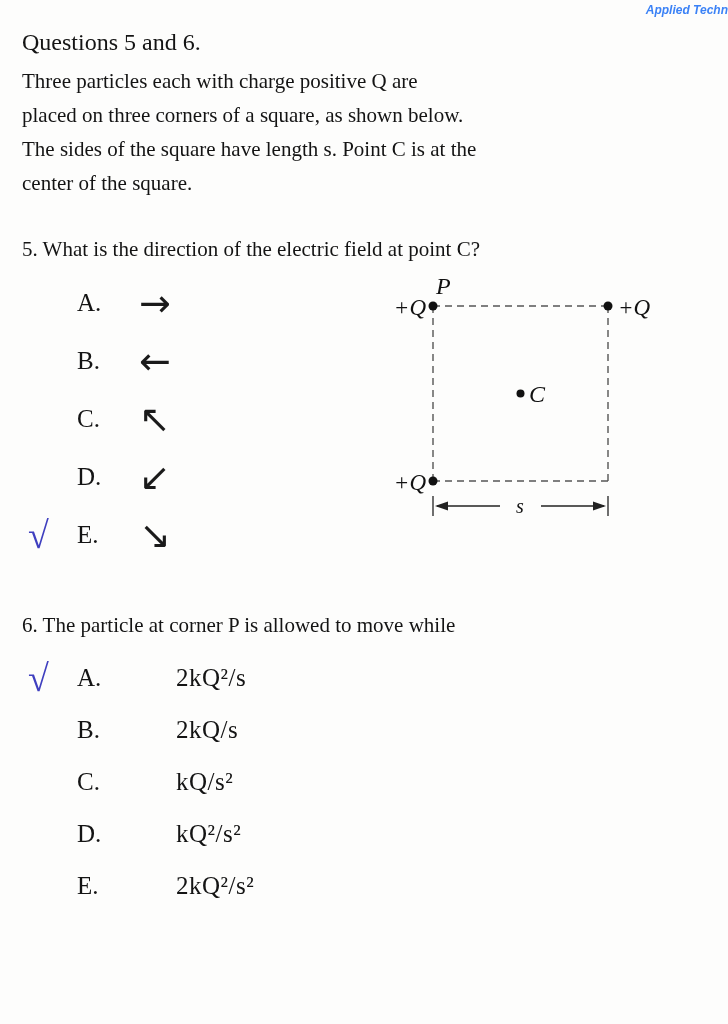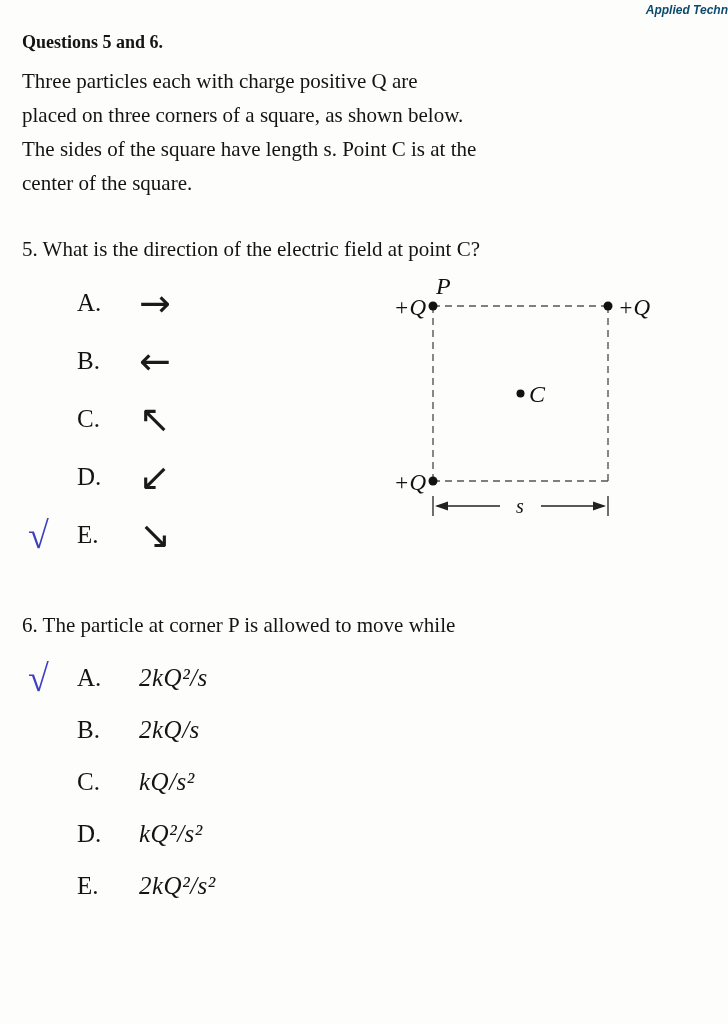--- a/index.html
+++ b/index.html
@@ -10,42 +10,42 @@
     background:#fdfdfc;
     overflow:hidden;
     font-family:"Liberation Serif", serif;
     color:#141414;
     padding:26px 20px 0 22px;
   }
   .watermark {
     position:absolute; top:3px; right:0;
     font-family:"Liberation Sans", sans-serif;
     font-weight:bold; font-style:italic;
-    font-size:12px; color:#0c4a6e;
+    font-size:12px; color:#3b82f6;
     white-space:nowrap;
   }
-  .heading { font-size:18px; font-weight:bold; line-height:32px; }
+  .heading { font-size:24px; font-weight:normal; line-height:32px; }
   .para { margin-top:6px; font-size:21px; }
   .para .line { line-height:34px; }
   .prompt { margin-top:32px; font-size:21px; line-height:34px; }
   .q5-body { display:flex; margin-top:8px; }
   .options { display:flex; flex-direction:column; }
   .opt-row { display:flex; align-items:center; height:58px; }
   .q6 .opt-row { height:52px; }
   .check-slot {
     width:55px; padding-left:6px;
     font-size:38px; line-height:1;
     color:#3f3fbf; font-weight:bold;
   }
   .opt-label { width:62px; font-size:25px; }
   .opt-arrow {
     font-family:"DejaVu Sans", sans-serif;
     font-size:38px; line-height:1; color:#1a1a1a;
   }
-  .opt-value { font-size:25px; font-style:italic; letter-spacing:0.5px; }
+  .opt-value { font-size:25px; letter-spacing:0.5px;margin-left:37px; }
   .diagram { margin-left:auto; margin-right:50px; margin-top:-6px; }
   .diagram svg text {
     font-family:"Liberation Serif", serif;
     fill:#111111;
   }
   .diagram svg .lbl-it { font-style:italic; font-size:24px; }
   .diagram svg .lbl-q  { font-style:italic; font-size:23px; }
   .diagram svg .lbl-s  { font-style:italic; font-size:20px; }
   .q6-prompt { margin-top:44px; }
   .q6 .options { margin-top:10px; }

